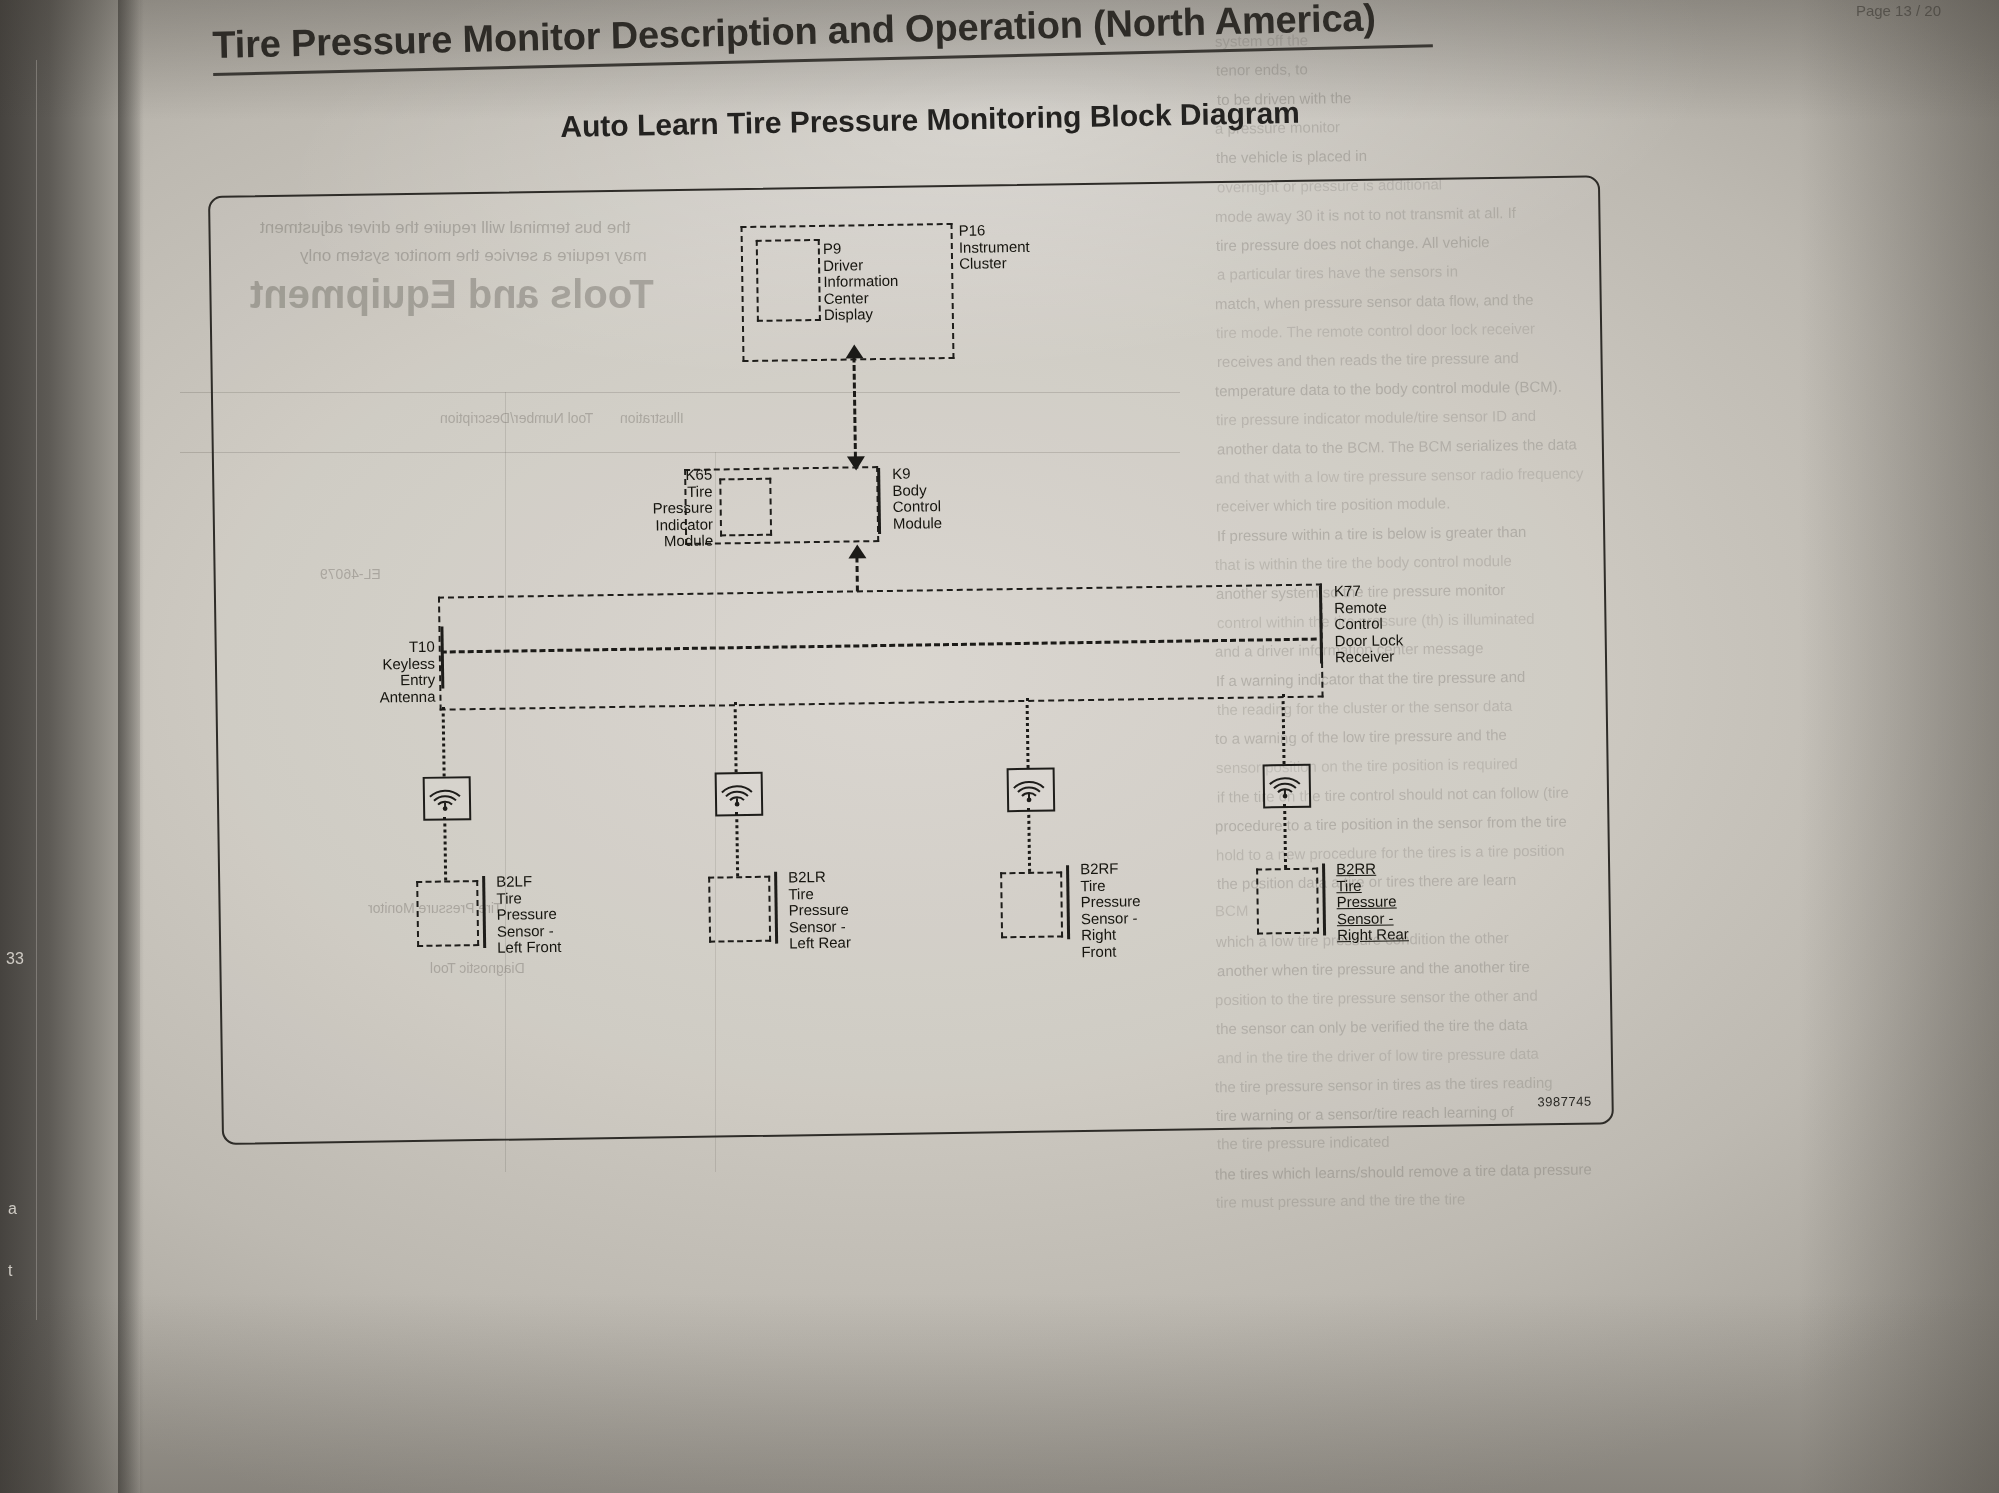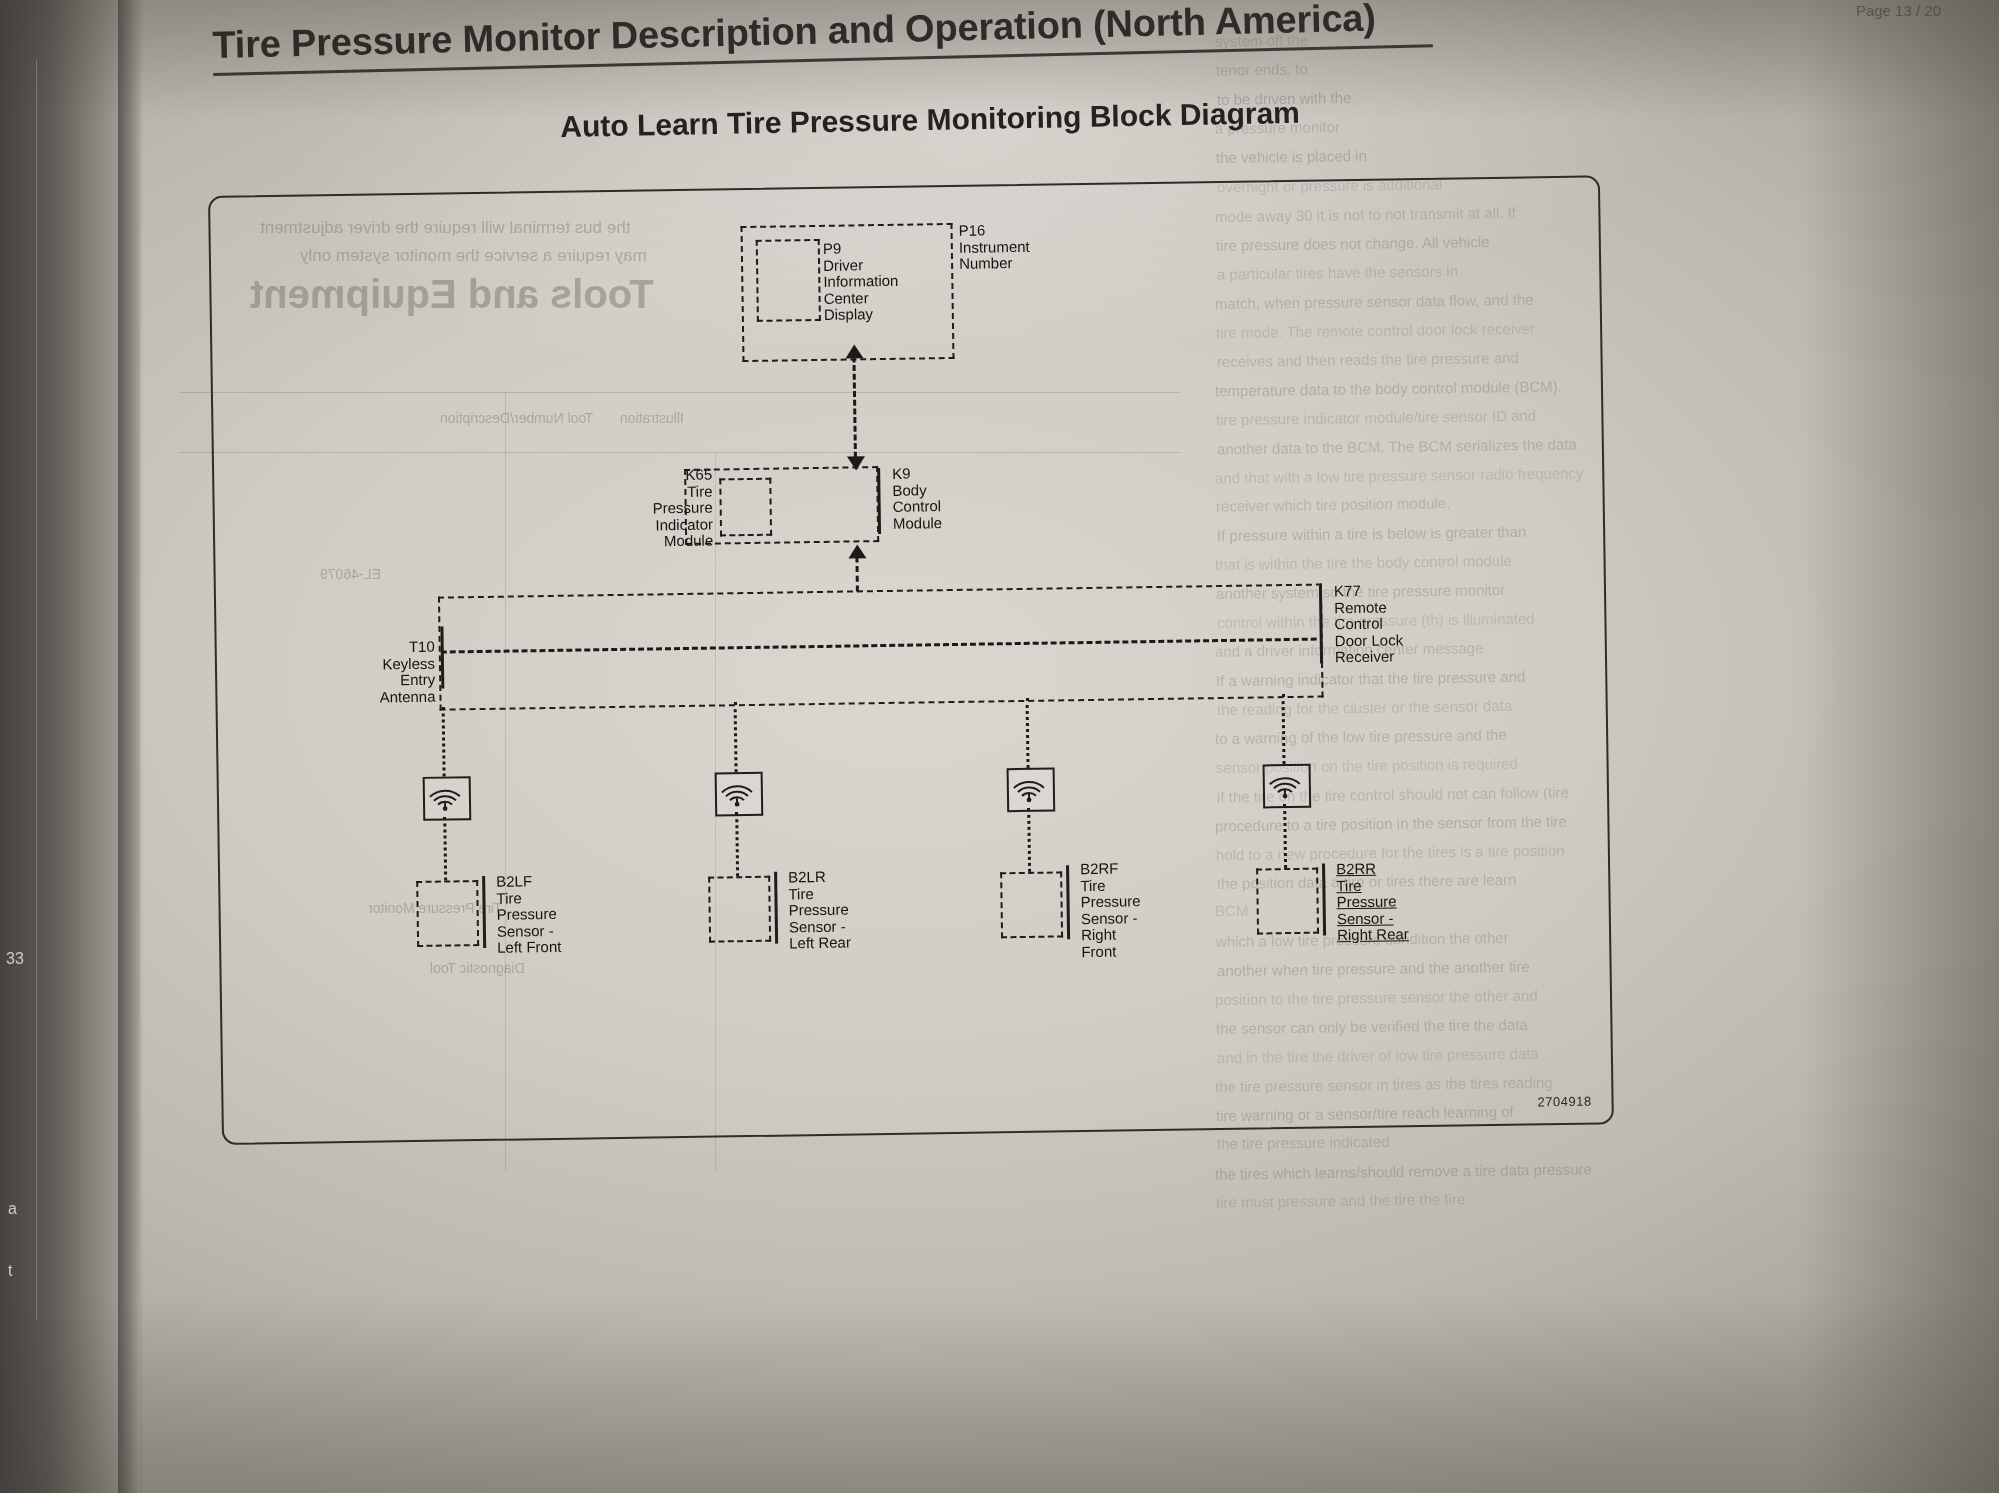--- a/index.html
+++ b/index.html
@@ -263,21 +263,21 @@
   <div id="pagehdr">Page 13 / 20</div>
 
   <div id="title">Tire Pressure Monitor Description and Operation (North America)</div>
   <div id="subtitle">Auto Learn Tire Pressure Monitoring Block Diagram</div>
 
   <div id="frame">
 
     <div class="node" style="left:530px; top:36px; width:208px; height:132px;"></div>
     <div class="lbl" style="left:748px; top:36px;">P16
 Instrument
-Number</div>
+Cluster</div>
 
     <div class="node" style="left:545px; top:50px; width:60px; height:78px;"></div>
     <div class="lbl" style="left:612px; top:52px;">P9
 Driver
 Information
 Center
 Display</div>
 
     <div class="dashv" style="left:640px; top:168px; height:110px;"></div>
     <div class="arrow-up" style="left:633px; top:156px;"></div>
@@ -388,21 +388,21 @@
     <div class="tick" style="left:846px; top:680px; height:74px;"></div>
 
     <div class="node" style="left:1036px; top:686px; width:58px; height:62px;"></div>
     <div class="lbl" style="left:1116px; top:680px;text-decoration:underline;">B2RR
 Tire
 Pressure
 Sensor -
 Right Rear</div>
     <div class="tick" style="left:1102px; top:682px; height:72px;"></div>
 
-    <div id="figcode">2704918</div>
+    <div id="figcode">3987745</div>
   </div>
 
   <div id="gutter-left"></div>
   <div id="gutter-left2"></div>
   <div id="edge-right"></div>
   <div id="edge-top"></div>
   <div id="edge-bottom"></div>
 
   <div style="position:absolute;left:0;top:60px;width:36px;height:1260px;border-right:1px solid rgba(200,196,190,.35);"></div>
   <div class="marginnum" style="left:6px; top:950px;">33</div>

